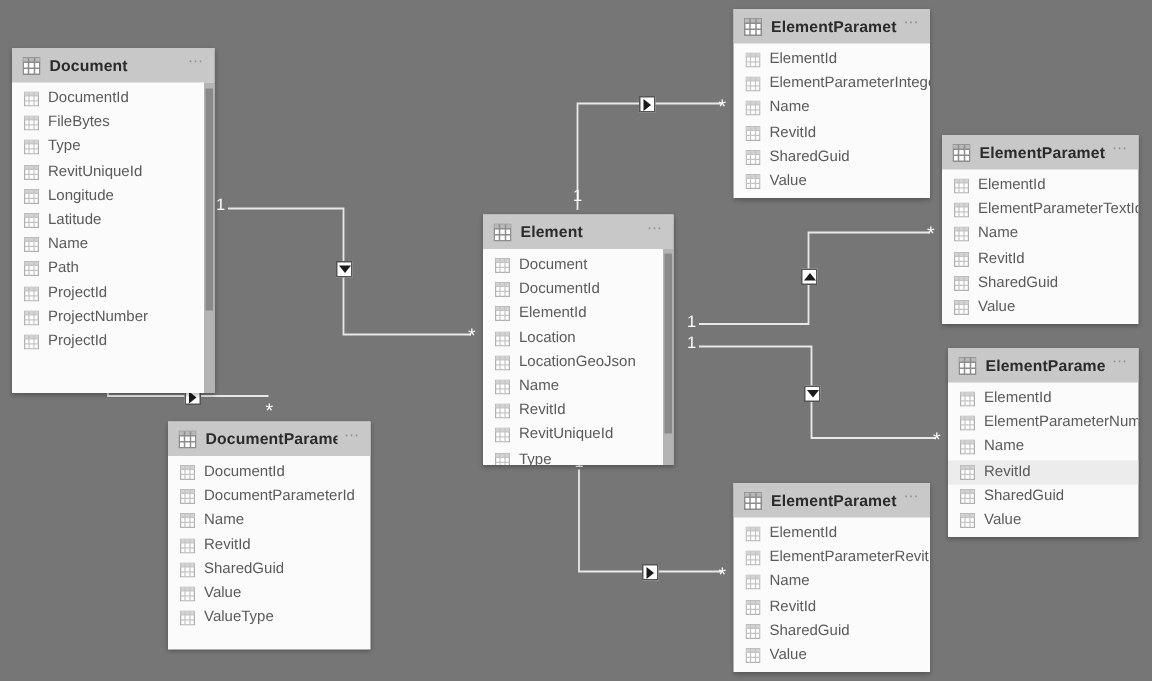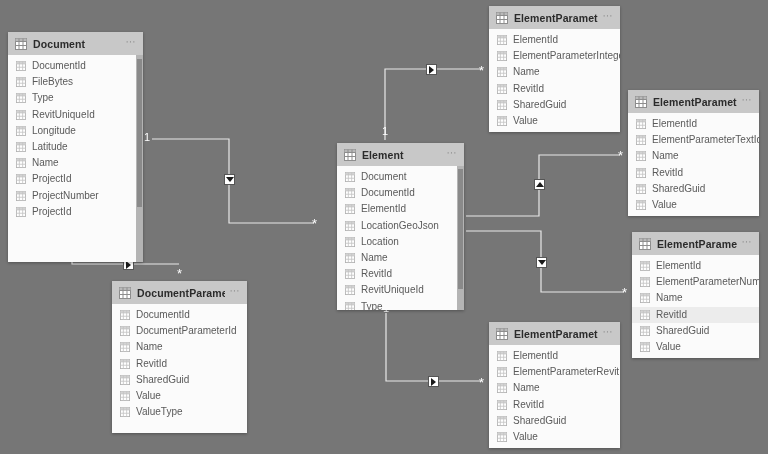--- a/index.html
+++ b/index.html
@@ -288,20 +288,31 @@
           </div>
           <div class="field-row">
             <svg class="fld-icon" width="10" height="10" viewBox="0 0 12 12">
               <rect x="0.5" y="0.5" width="11" height="11" fill="#ffffff" stroke="#b0b0b0"></rect>
               <rect x="0.5" y="0.5" width="11" height="3" fill="#d3d3d3"></rect>
               <line x1="4" y1="0.5" x2="4" y2="11.5" stroke="#c4c4c4"></line>
               <line x1="8" y1="0.5" x2="8" y2="11.5" stroke="#c4c4c4"></line>
               <line x1="0.5" y1="3.5" x2="11.5" y2="3.5" stroke="#c4c4c4"></line>
               <line x1="0.5" y1="7.5" x2="11.5" y2="7.5" stroke="#c4c4c4"></line>
             </svg>
+            <span class="field-label">Path</span>
+          </div>
+          <div class="field-row">
+            <svg class="fld-icon" width="10" height="10" viewBox="0 0 12 12">
+              <rect x="0.5" y="0.5" width="11" height="11" fill="#ffffff" stroke="#b0b0b0"></rect>
+              <rect x="0.5" y="0.5" width="11" height="3" fill="#d3d3d3"></rect>
+              <line x1="4" y1="0.5" x2="4" y2="11.5" stroke="#c4c4c4"></line>
+              <line x1="8" y1="0.5" x2="8" y2="11.5" stroke="#c4c4c4"></line>
+              <line x1="0.5" y1="3.5" x2="11.5" y2="3.5" stroke="#c4c4c4"></line>
+              <line x1="0.5" y1="7.5" x2="11.5" y2="7.5" stroke="#c4c4c4"></line>
+            </svg>
             <span class="field-label">ProjectId</span>
           </div>
           <div class="field-row">
             <svg class="fld-icon" width="10" height="10" viewBox="0 0 12 12">
               <rect x="0.5" y="0.5" width="11" height="11" fill="#ffffff" stroke="#b0b0b0"></rect>
               <rect x="0.5" y="0.5" width="11" height="3" fill="#d3d3d3"></rect>
               <line x1="4" y1="0.5" x2="4" y2="11.5" stroke="#c4c4c4"></line>
               <line x1="8" y1="0.5" x2="8" y2="11.5" stroke="#c4c4c4"></line>
               <line x1="0.5" y1="3.5" x2="11.5" y2="3.5" stroke="#c4c4c4"></line>
               <line x1="0.5" y1="7.5" x2="11.5" y2="7.5" stroke="#c4c4c4"></line>
@@ -410,21 +421,21 @@
               <rect x="0.5" y="0.5" width="11" height="3" fill="#d3d3d3"></rect>
               <line x1="4" y1="0.5" x2="4" y2="11.5" stroke="#c4c4c4"></line>
               <line x1="8" y1="0.5" x2="8" y2="11.5" stroke="#c4c4c4"></line>
               <line x1="0.5" y1="3.5" x2="11.5" y2="3.5" stroke="#c4c4c4"></line>
               <line x1="0.5" y1="7.5" x2="11.5" y2="7.5" stroke="#c4c4c4"></line>
             </svg>
             <span class="field-label">ValueType</span>
           </div>
         </div>
       </div>
-      <div class="table-card" style="left: 322px; top: 143px; width: 127px; height: 167px; margin-left: 15px;">
+      <div class="table-card" style="left: 322px; top: 143px; width: 127px; height: 167px;">
         <div class="table-header">
           <svg class="hdr-icon" width="12" height="12" viewBox="0 0 12 12">
             <rect x="0.5" y="0.5" width="11" height="11" fill="#ffffff" stroke="#8d8d8d"></rect>
             <rect x="0.5" y="0.5" width="11" height="3" fill="#b9b9b9"></rect>
             <line x1="4" y1="0.5" x2="4" y2="11.5" stroke="#8d8d8d"></line>
             <line x1="8" y1="0.5" x2="8" y2="11.5" stroke="#8d8d8d"></line>
             <line x1="0.5" y1="3.5" x2="11.5" y2="3.5" stroke="#8d8d8d"></line>
             <line x1="0.5" y1="7.5" x2="11.5" y2="7.5" stroke="#8d8d8d"></line>
           </svg>
           <div class="table-title">Element</div>
@@ -466,32 +477,32 @@
           </div>
           <div class="field-row">
             <svg class="fld-icon" width="10" height="10" viewBox="0 0 12 12">
               <rect x="0.5" y="0.5" width="11" height="11" fill="#ffffff" stroke="#b0b0b0"></rect>
               <rect x="0.5" y="0.5" width="11" height="3" fill="#d3d3d3"></rect>
               <line x1="4" y1="0.5" x2="4" y2="11.5" stroke="#c4c4c4"></line>
               <line x1="8" y1="0.5" x2="8" y2="11.5" stroke="#c4c4c4"></line>
               <line x1="0.5" y1="3.5" x2="11.5" y2="3.5" stroke="#c4c4c4"></line>
               <line x1="0.5" y1="7.5" x2="11.5" y2="7.5" stroke="#c4c4c4"></line>
             </svg>
+            <span class="field-label">Location</span>
+          </div>
+          <div class="field-row">
+            <svg class="fld-icon" width="10" height="10" viewBox="0 0 12 12">
+              <rect x="0.5" y="0.5" width="11" height="11" fill="#ffffff" stroke="#b0b0b0"></rect>
+              <rect x="0.5" y="0.5" width="11" height="3" fill="#d3d3d3"></rect>
+              <line x1="4" y1="0.5" x2="4" y2="11.5" stroke="#c4c4c4"></line>
+              <line x1="8" y1="0.5" x2="8" y2="11.5" stroke="#c4c4c4"></line>
+              <line x1="0.5" y1="3.5" x2="11.5" y2="3.5" stroke="#c4c4c4"></line>
+              <line x1="0.5" y1="7.5" x2="11.5" y2="7.5" stroke="#c4c4c4"></line>
+            </svg>
             <span class="field-label">LocationGeoJson</span>
-          </div>
-          <div class="field-row">
-            <svg class="fld-icon" width="10" height="10" viewBox="0 0 12 12">
-              <rect x="0.5" y="0.5" width="11" height="11" fill="#ffffff" stroke="#b0b0b0"></rect>
-              <rect x="0.5" y="0.5" width="11" height="3" fill="#d3d3d3"></rect>
-              <line x1="4" y1="0.5" x2="4" y2="11.5" stroke="#c4c4c4"></line>
-              <line x1="8" y1="0.5" x2="8" y2="11.5" stroke="#c4c4c4"></line>
-              <line x1="0.5" y1="3.5" x2="11.5" y2="3.5" stroke="#c4c4c4"></line>
-              <line x1="0.5" y1="7.5" x2="11.5" y2="7.5" stroke="#c4c4c4"></line>
-            </svg>
-            <span class="field-label">Location</span>
           </div>
           <div class="field-row">
             <svg class="fld-icon" width="10" height="10" viewBox="0 0 12 12">
               <rect x="0.5" y="0.5" width="11" height="11" fill="#ffffff" stroke="#b0b0b0"></rect>
               <rect x="0.5" y="0.5" width="11" height="3" fill="#d3d3d3"></rect>
               <line x1="4" y1="0.5" x2="4" y2="11.5" stroke="#c4c4c4"></line>
               <line x1="8" y1="0.5" x2="8" y2="11.5" stroke="#c4c4c4"></line>
               <line x1="0.5" y1="3.5" x2="11.5" y2="3.5" stroke="#c4c4c4"></line>
               <line x1="0.5" y1="7.5" x2="11.5" y2="7.5" stroke="#c4c4c4"></line>
             </svg>

